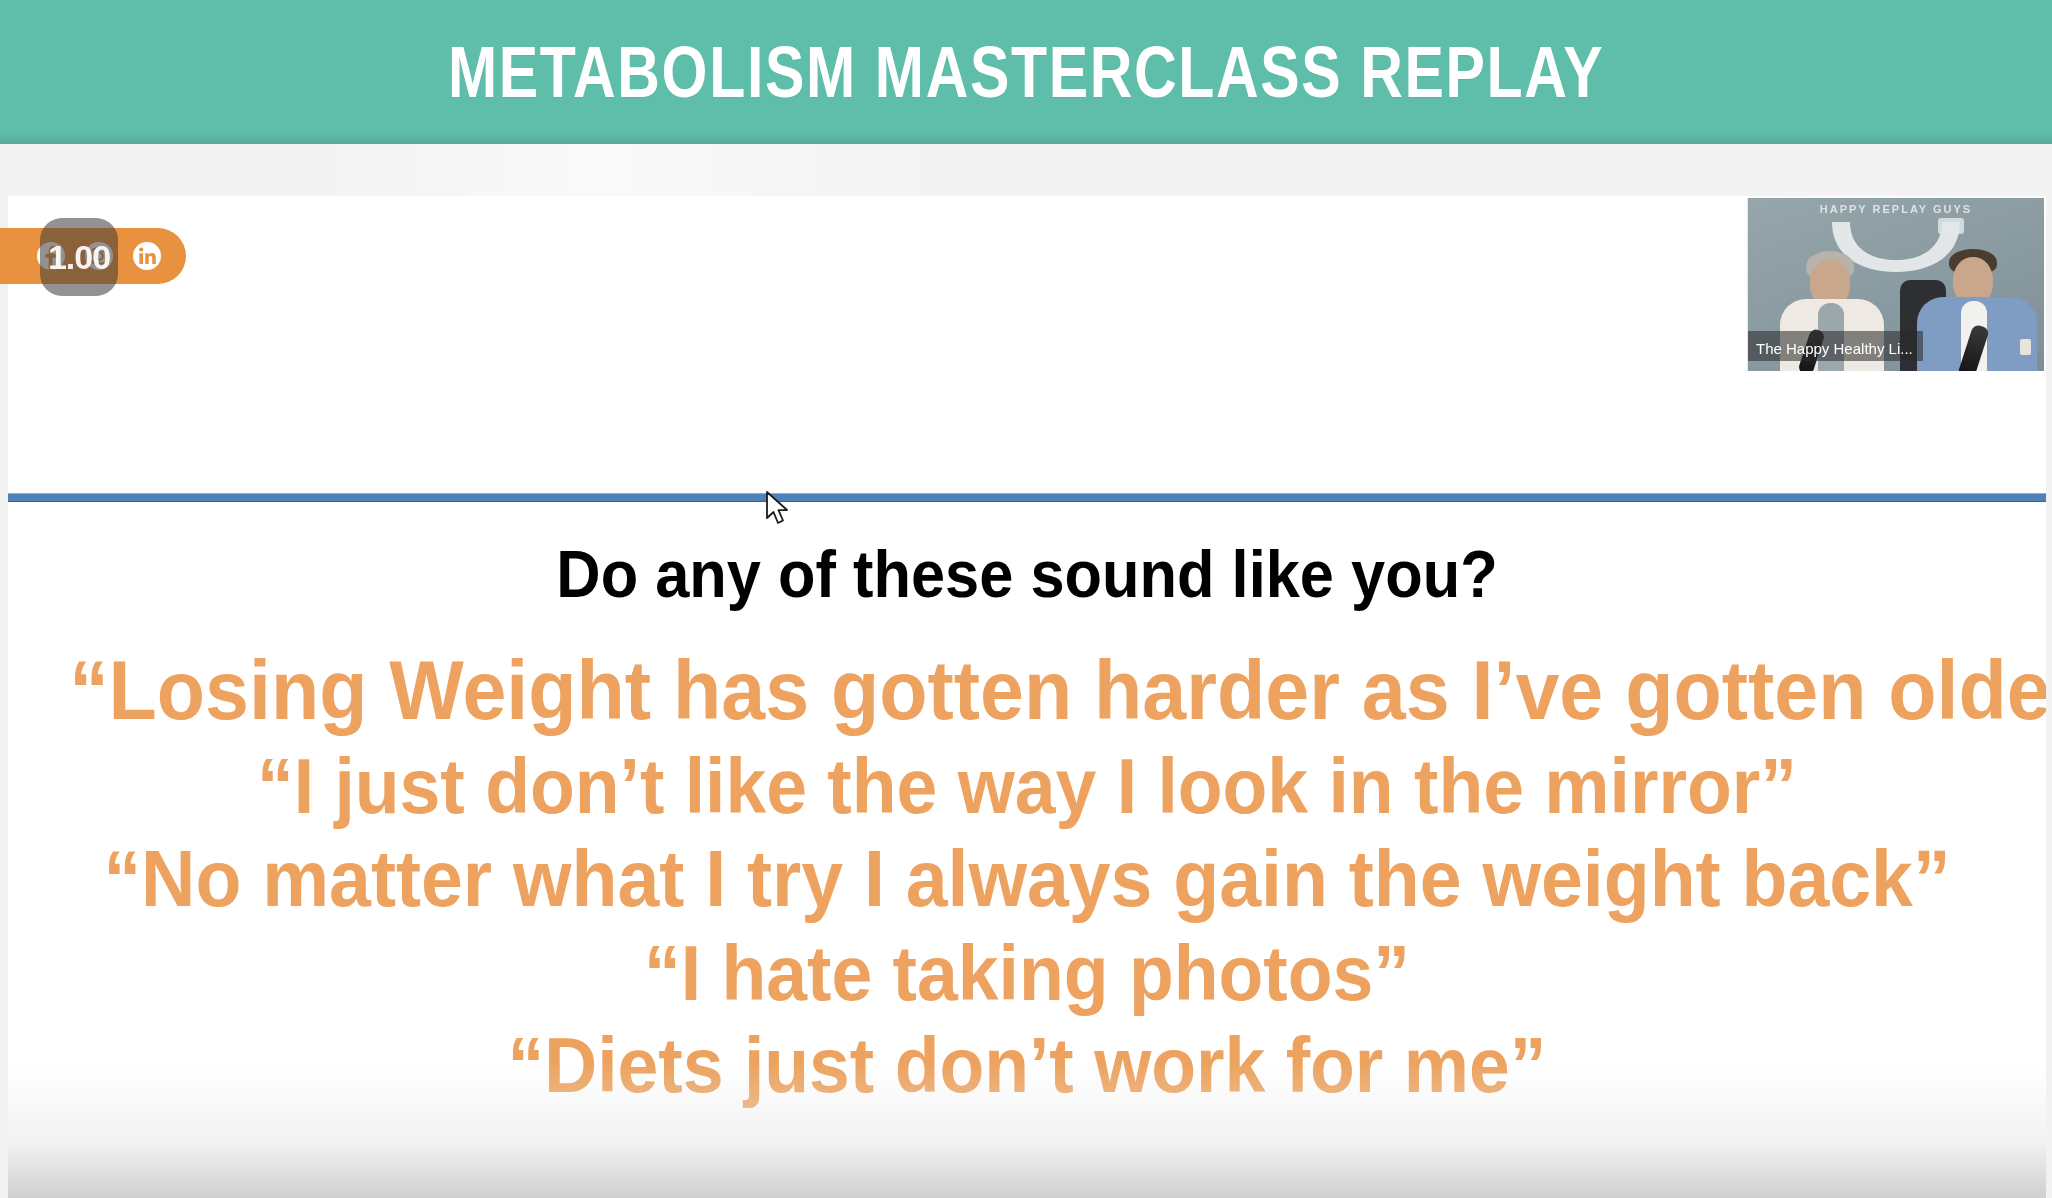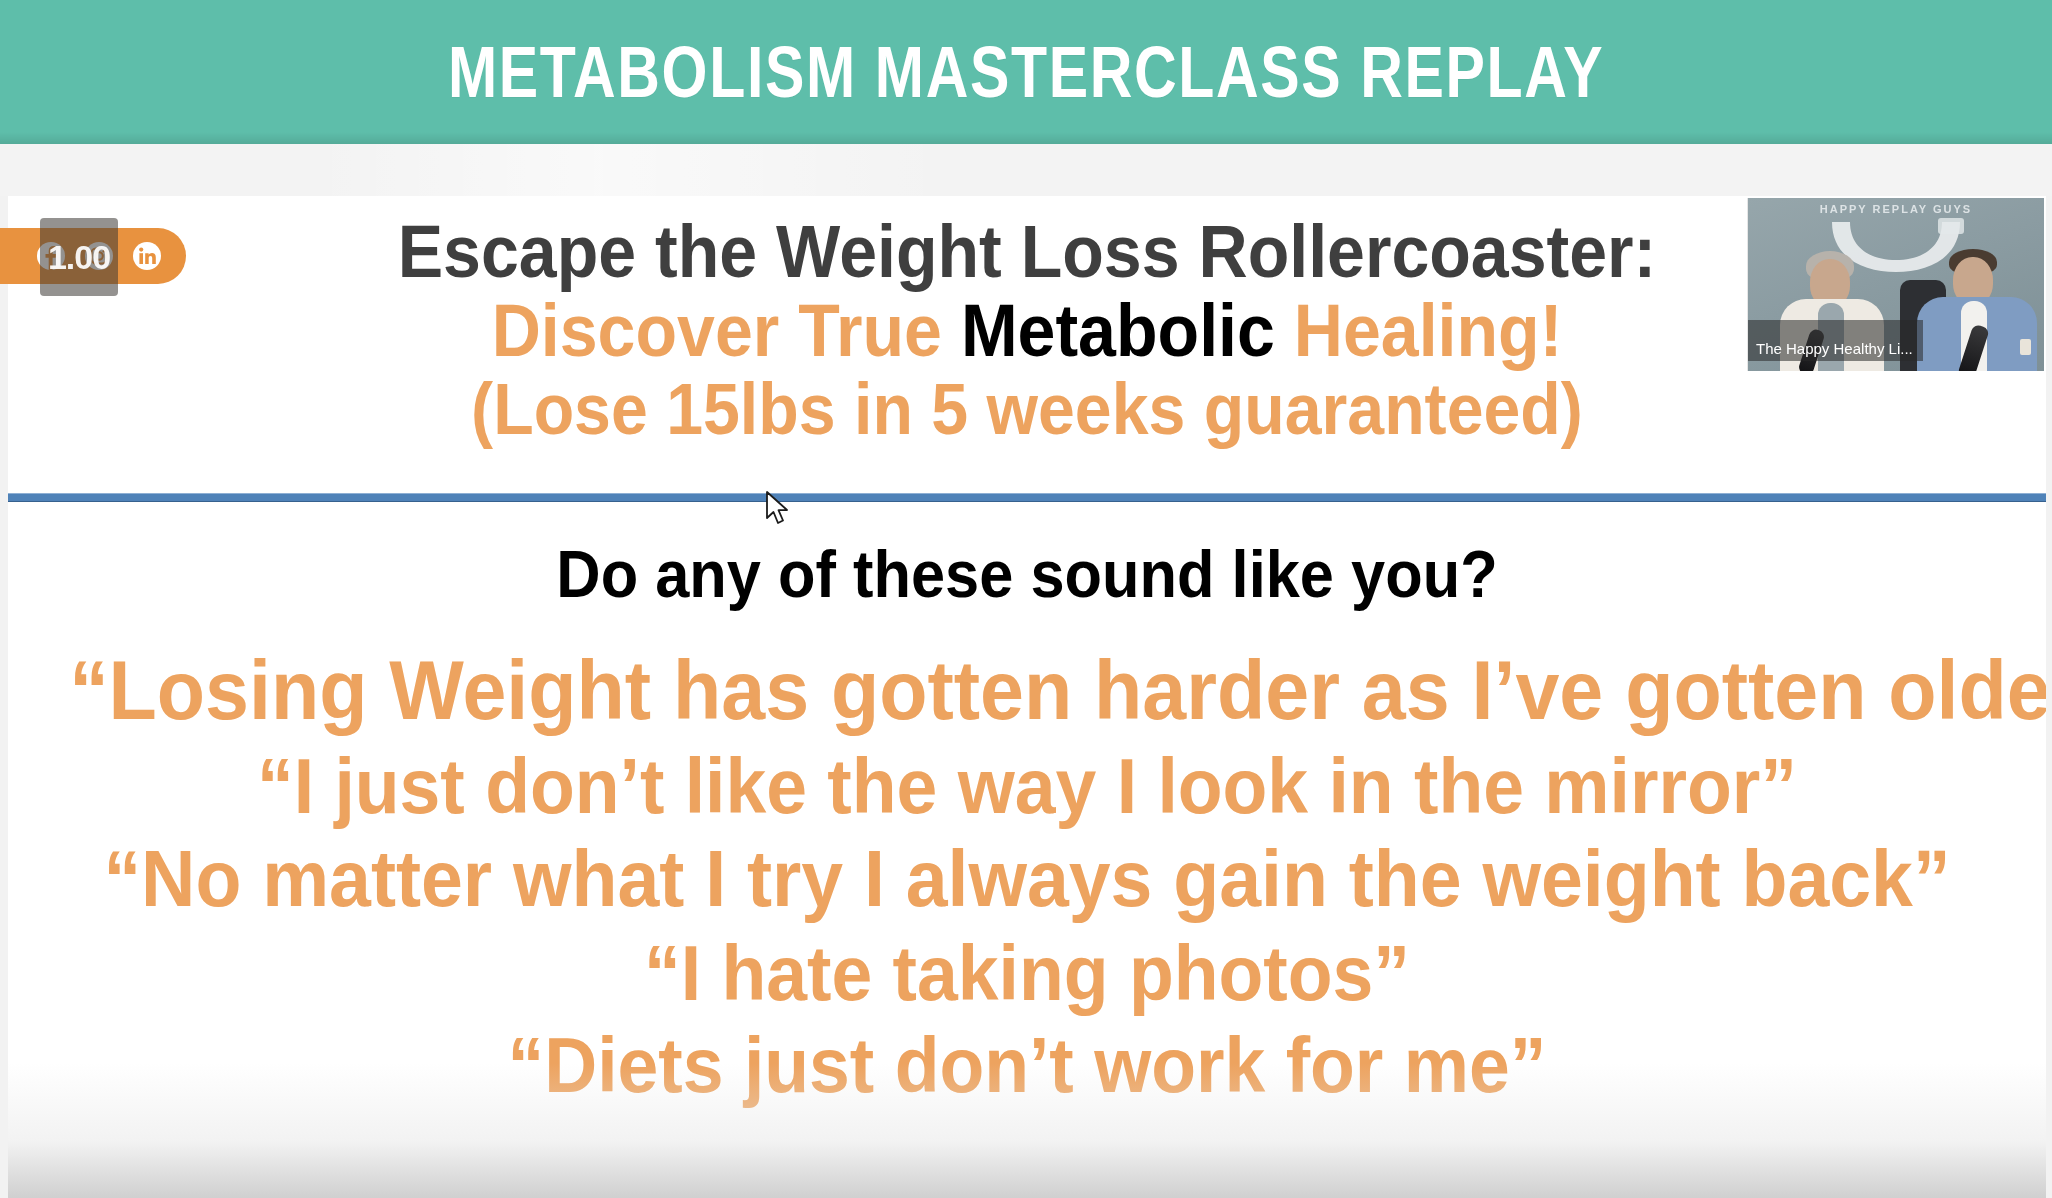--- a/index.html
+++ b/index.html
@@ -77,21 +77,21 @@
     width:34px; height:34px;
     display:flex; align-items:center; justify-content:center;
     color:#ffffff;
   }
   .social-icon svg{ display:block; }
 
   
   .speed-badge{
     position:absolute; left:40px; top:218px;
     width:78px; height:78px;
-    border-radius:4px;
+    border-radius:22px;
     background:rgba(60,56,52,0.55);
     display:flex; align-items:center; justify-content:center;
     color:rgba(255,255,255,0.92);
     font-size:34px; font-weight:bold;
     font-family:"Liberation Sans", sans-serif;
     letter-spacing:-1px;
     z-index:7;
   }
 
   
@@ -152,21 +152,21 @@
     position:absolute; border-radius:10px 10px 0 0;
     background:#2d2f33;
   }
   .pip-caption{
     position:absolute; left:0; bottom:10px;
     max-width:100%;
     background:rgba(40,40,40,0.55);
     color:#ffffff;
     font-family:"Liberation Sans", sans-serif;
     font-size:15px;
-    padding:20px 10px 4px 8px;
+    padding:9px 10px 4px 8px;
     white-space:nowrap;
     z-index:3;
   }
 
   
   .headline-block{
     position:absolute; left:0; top:18px;
     width:2038px;
     text-align:center;
     font-family:"Liberation Sans Narrow","Liberation Sans", sans-serif;
@@ -239,25 +239,20 @@
 <body>
 
 <div class="page-banner">
   <div class="banner-title">METABOLISM MASTERCLASS REPLAY</div>
 </div>
 
 <div class="viewer-gap"></div>
 
 <div class="slide-stage">
 
-  <div class="headline-block">
-    <span class="headline-line hl-1">Escape the Weight Loss Rollercoaster:</span>
-    <span class="headline-line hl-2"><span class="hl-orange">Discover True </span><span class="hl-black">Metabolic</span><span class="hl-orange"> Healing!</span></span>
-    <span class="headline-line hl-3">(Lose 15lbs in 5 weeks guaranteed)</span>
-  </div>
 
   <div class="rule-divider"></div>
 
   <div class="subhead">Do any of these sound like you?</div>
 
   <div class="quote-list">
     <span class="quote-line q-0">“Losing Weight has gotten harder as I’ve gotten older”</span>
     <span class="quote-line q-1">“I just don’t like the way I look in the mirror”</span>
     <span class="quote-line q-2">“No matter what I try I always gain the weight back”</span>
     <span class="quote-line q-3">“I hate taking photos”</span>

